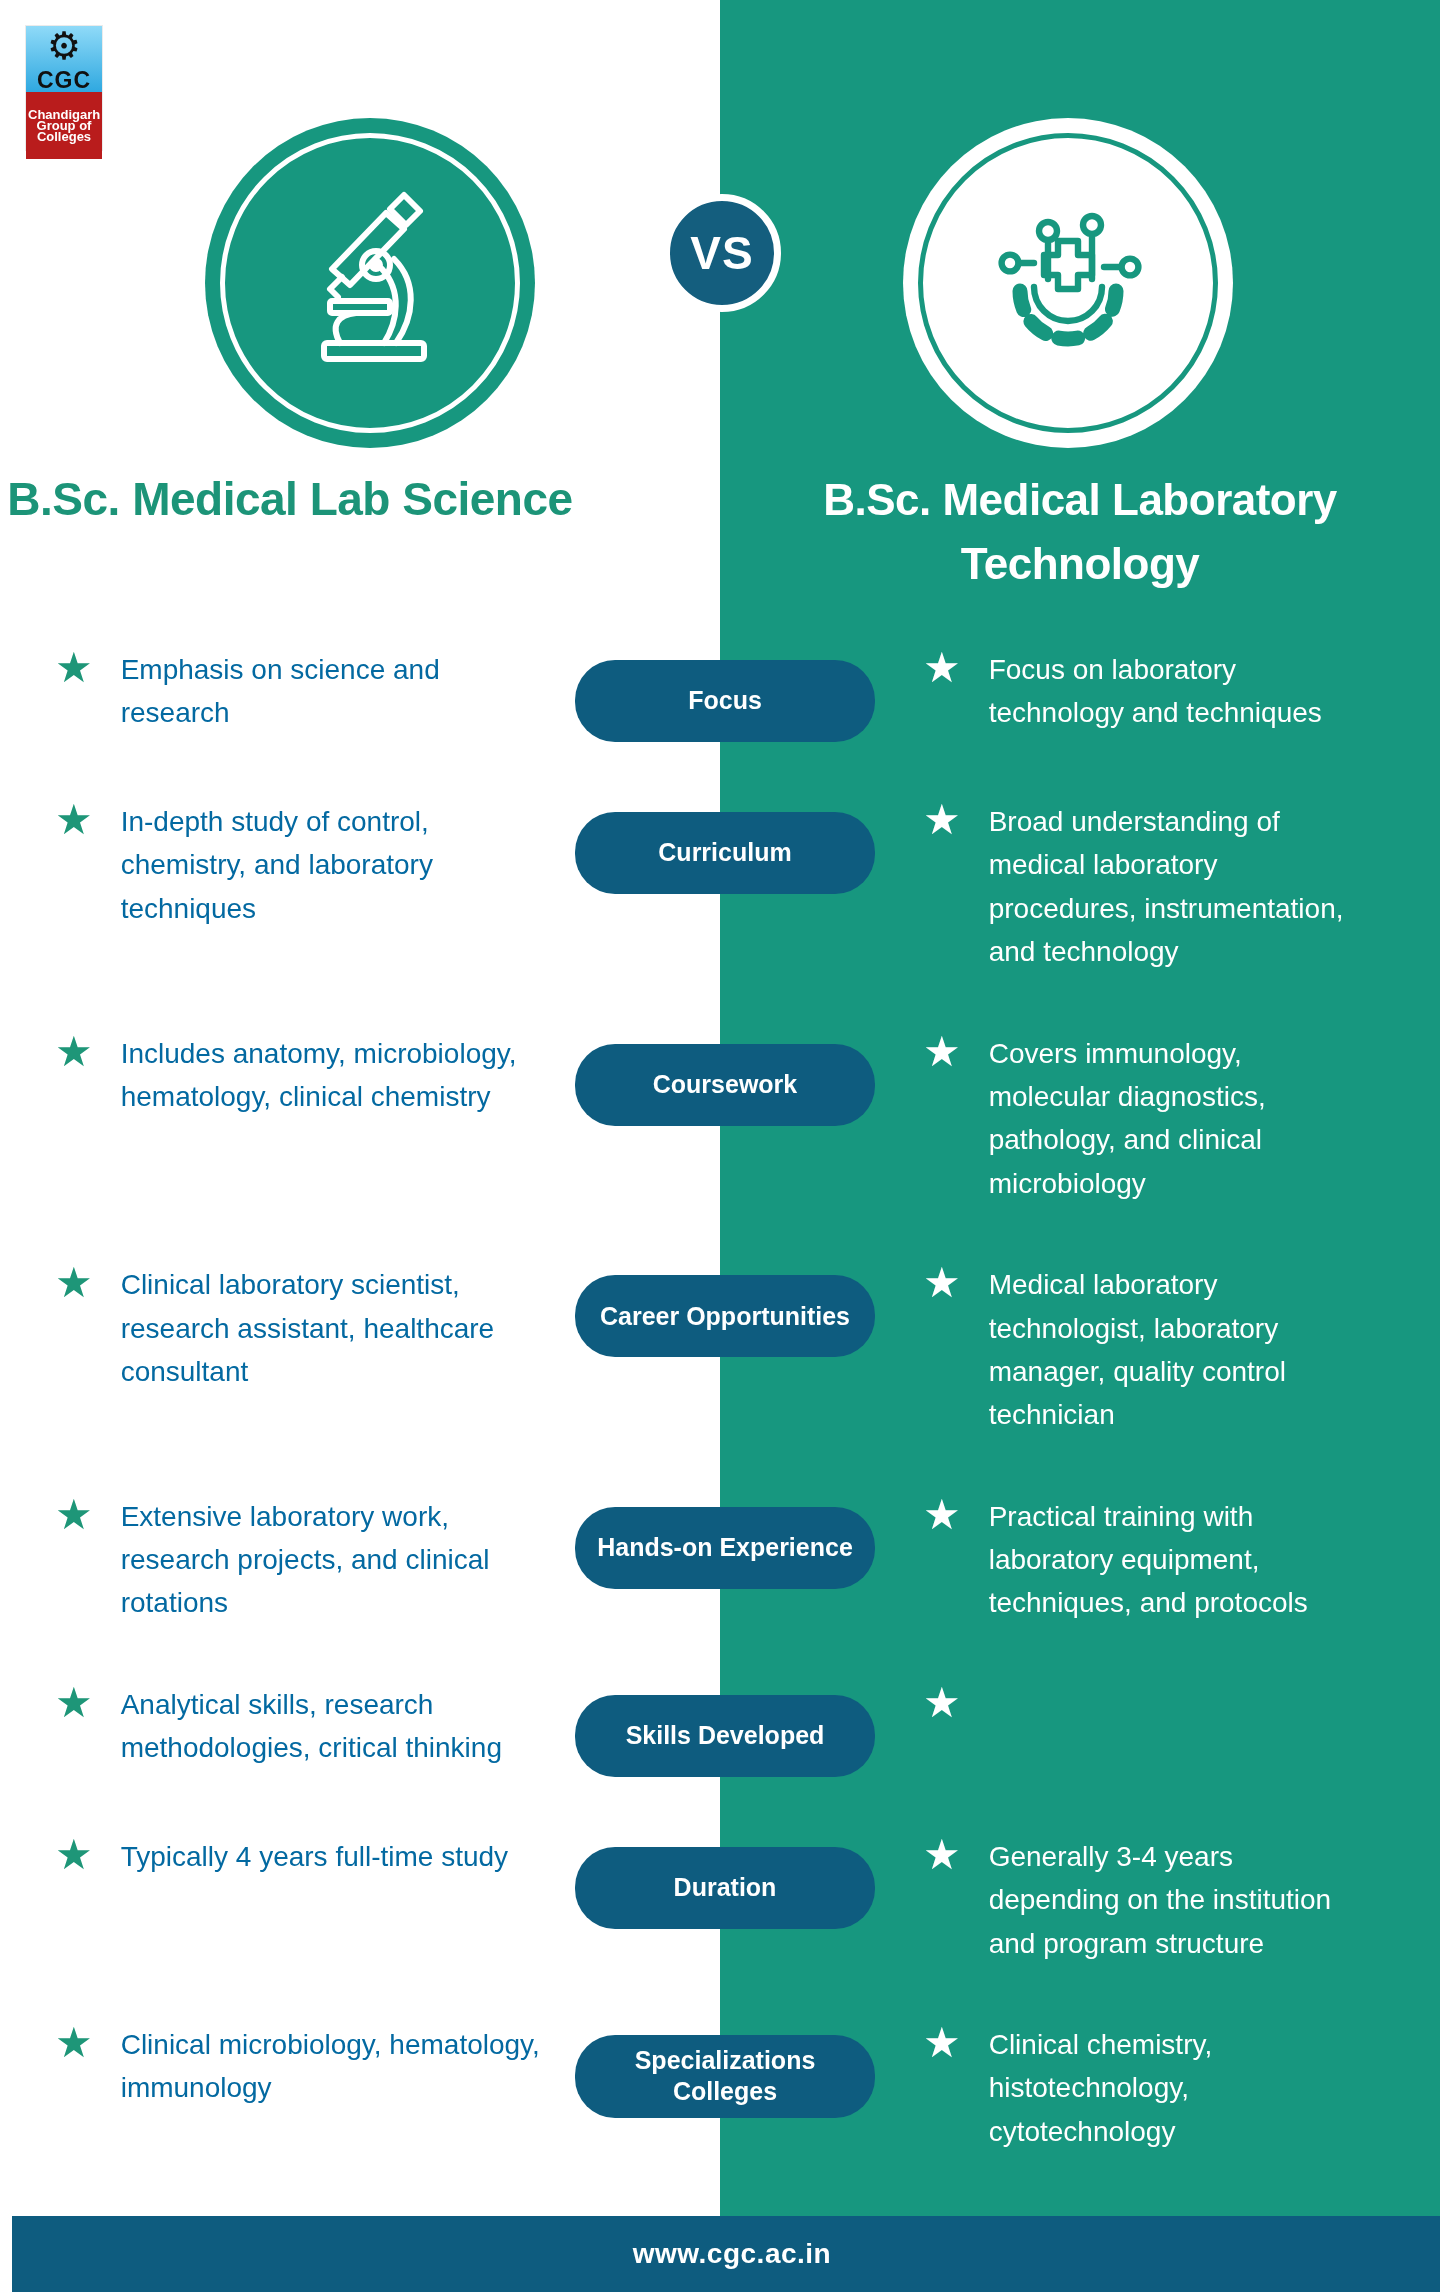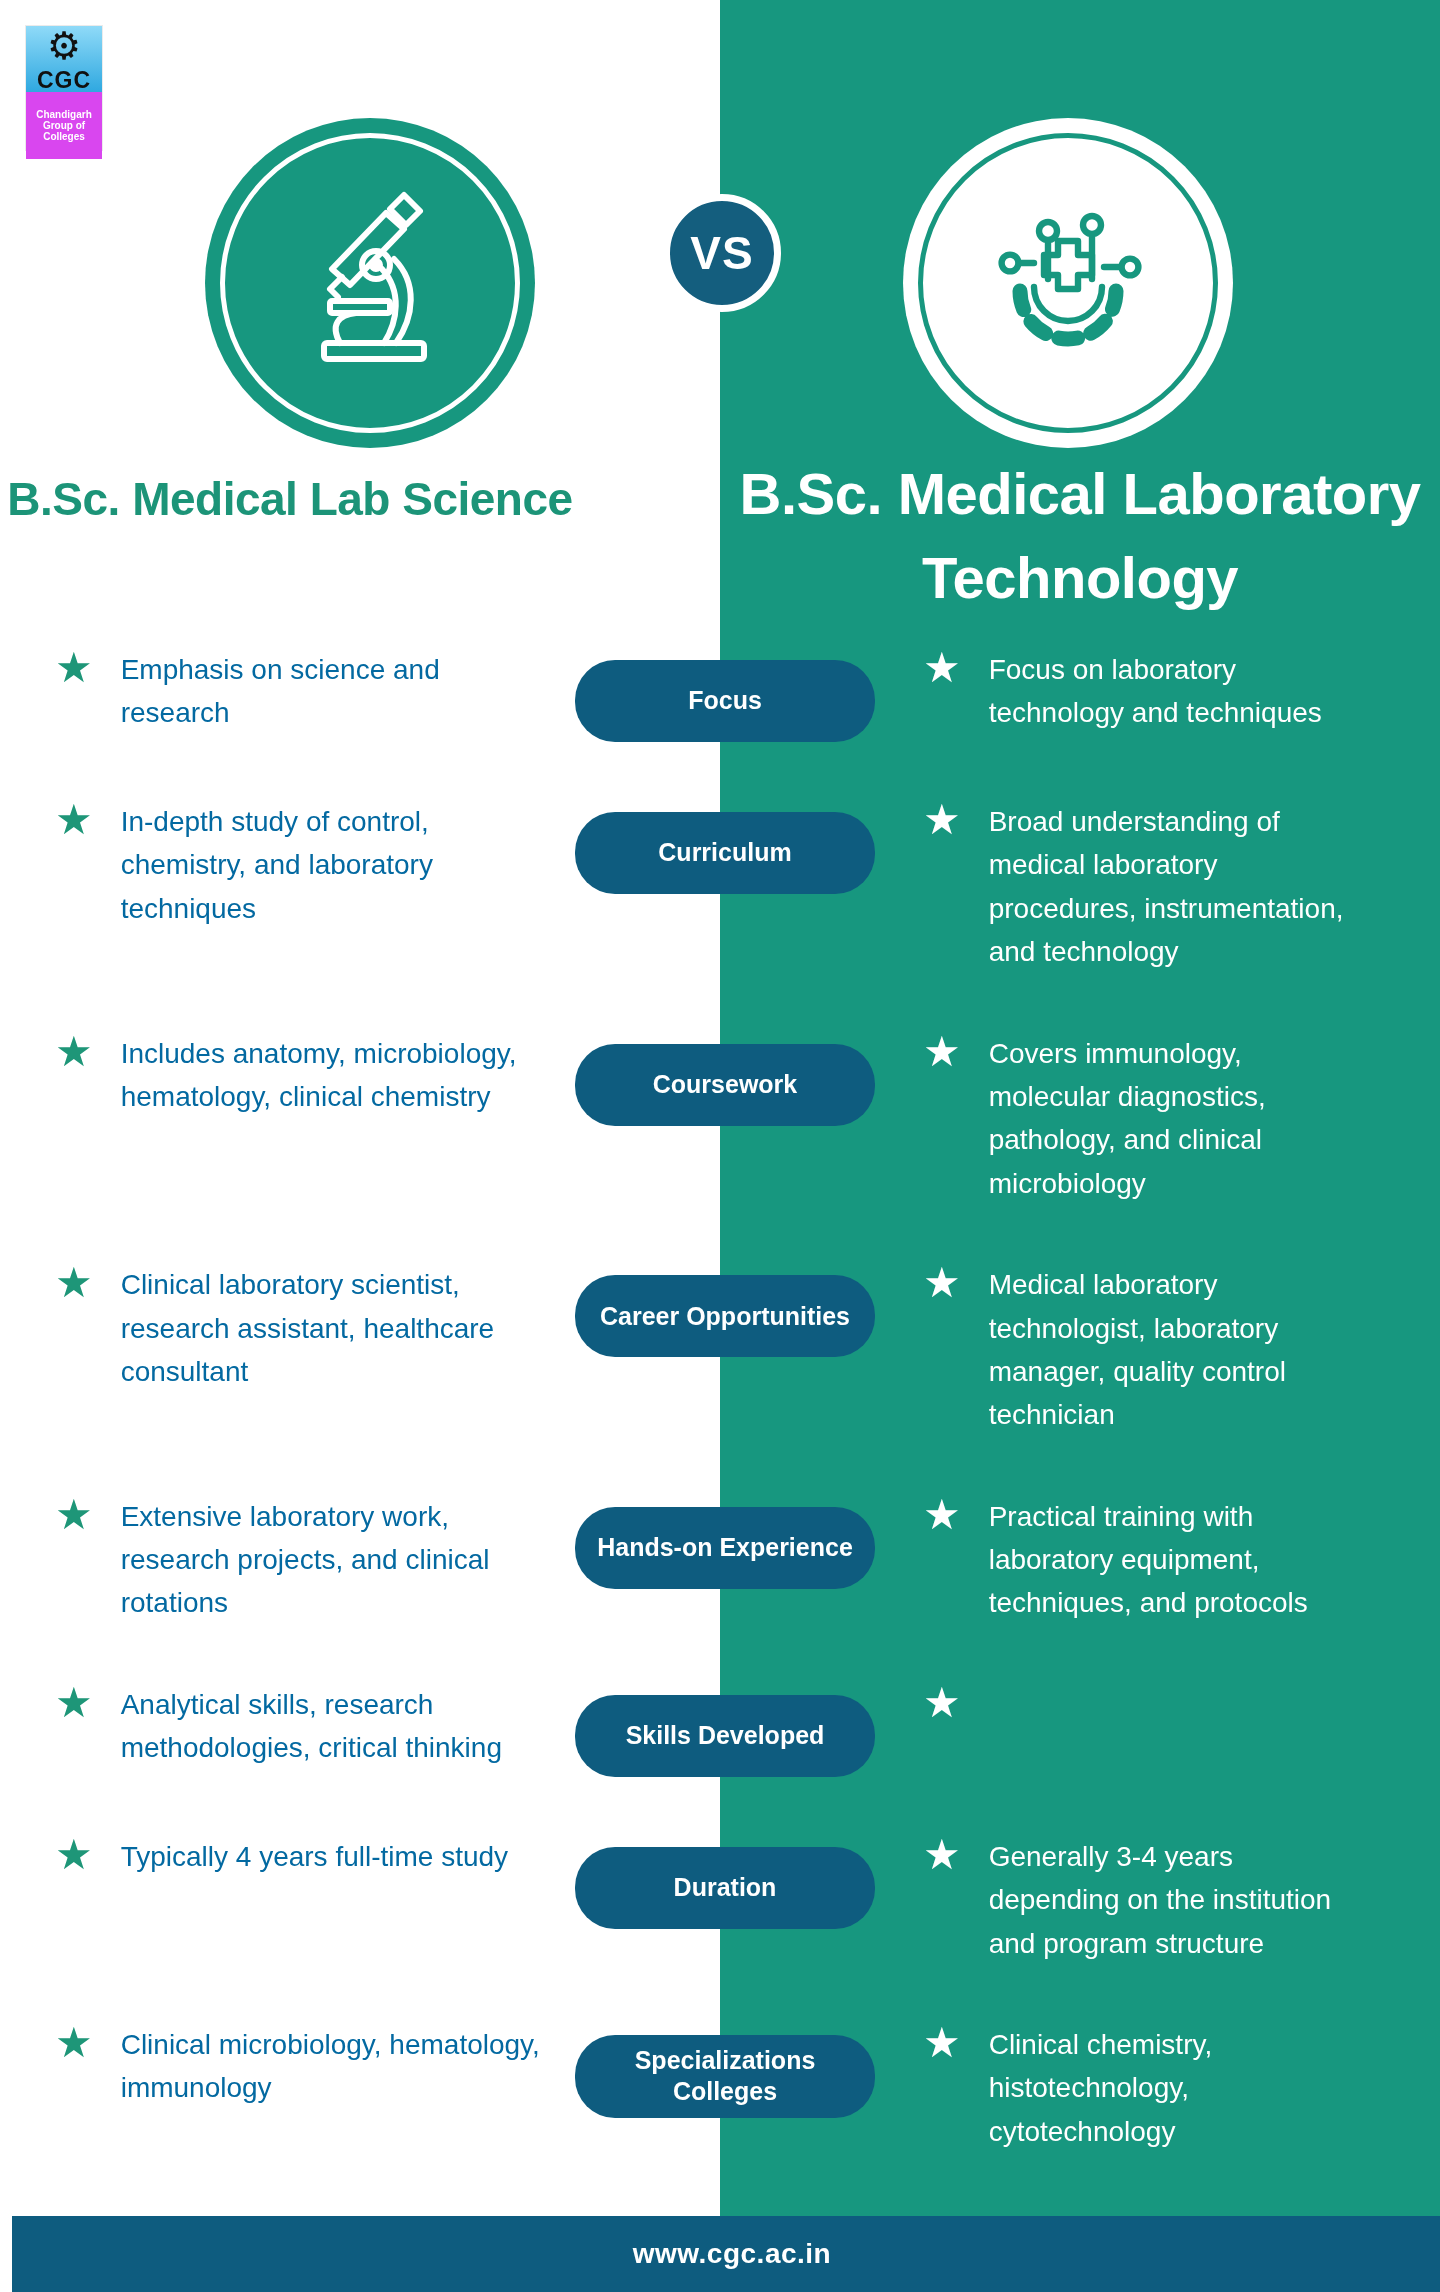--- a/index.html
+++ b/index.html
@@ -34,22 +34,22 @@
     gap:2px;
   }
   .logo-emblem{
     font-family:"DejaVu Sans", sans-serif;
     font-size:38px;line-height:40px;color:#111111;
   }
   .logo-abbr{
     font-size:23px;font-weight:bold;color:#101010;letter-spacing:1px;line-height:24px;
   }
   .logo-band{
-    background:#d946ef;color:#ffffff;
-    font-size:10px;font-weight:bold;line-height:11px;
+    background:#b91c1c;color:#ffffff;
+    font-size:13px;font-weight:bold;line-height:11px;
     text-align:center;padding:17px 2px;
   }
   
   .big-circle{position:absolute;border-radius:50%;}
   .big-circle::after{
     content:"";position:absolute;inset:15px;border-radius:50%;
     border:5px solid transparent;
   }
   .circle-left{
     left:205px;top:118px;width:330px;height:330px;background:#17977F;
@@ -68,23 +68,23 @@
     display:flex;align-items:center;justify-content:center;
     color:#ffffff;font-size:46px;font-weight:bold;letter-spacing:1px;
   }
   
   .title-left{
     position:absolute;left:0;top:472px;width:580px;
     text-align:center;color:#1C9478;
     font-size:46px;font-weight:bold;letter-spacing:-.5px;
   }
   .title-right{
-    position:absolute;left:720px;top:452px;width:720px;
+    position:absolute;left:720px;top:468px;width:720px;
     text-align:center;color:#ffffff;
-    font-size:58px;font-weight:bold;line-height:1.45;letter-spacing:-.5px;
+    font-size:44px;font-weight:bold;line-height:1.45;letter-spacing:-.5px;
   }
   
   .rows{
     position:absolute;left:0;top:648px;width:1440px;
   }
   .row{
     display:grid;
     grid-template-columns:575px 300px 1fr;
     align-items:start;
     margin-bottom:58px;

